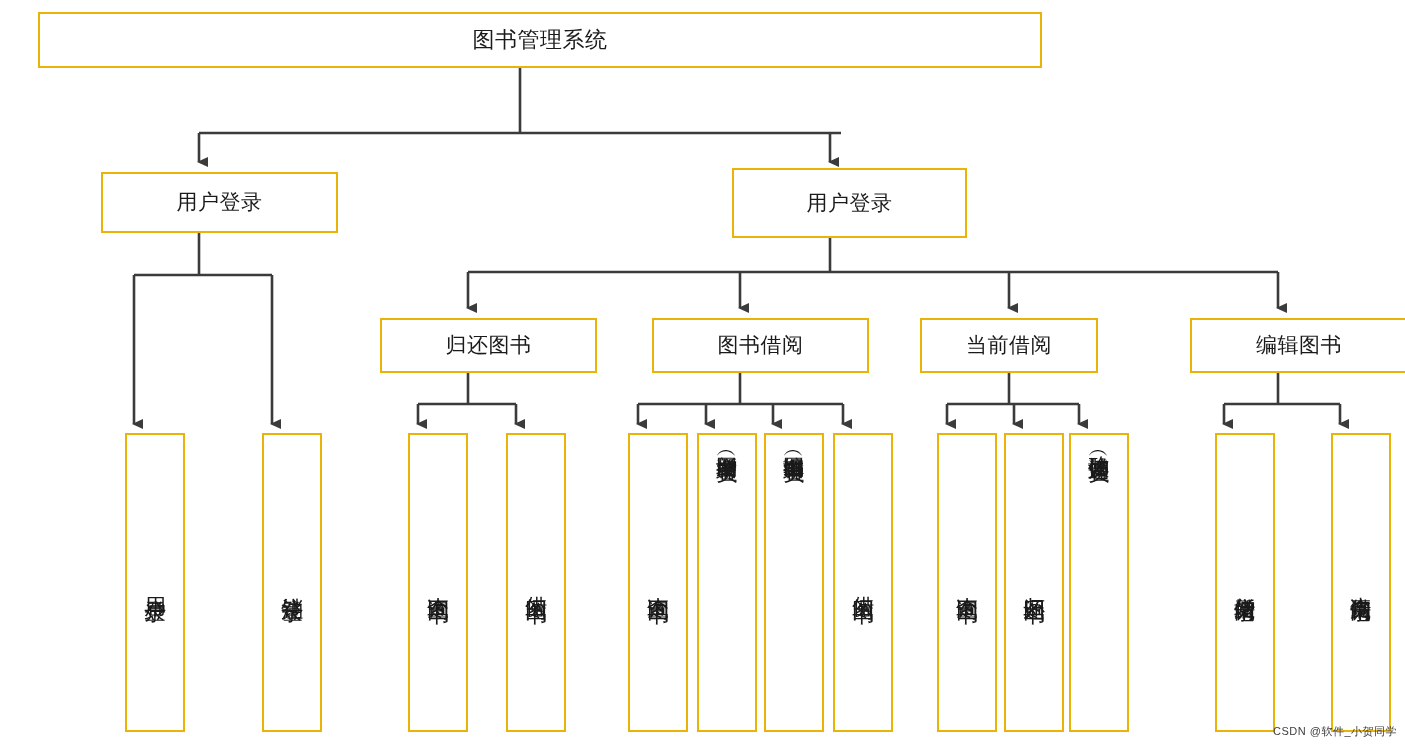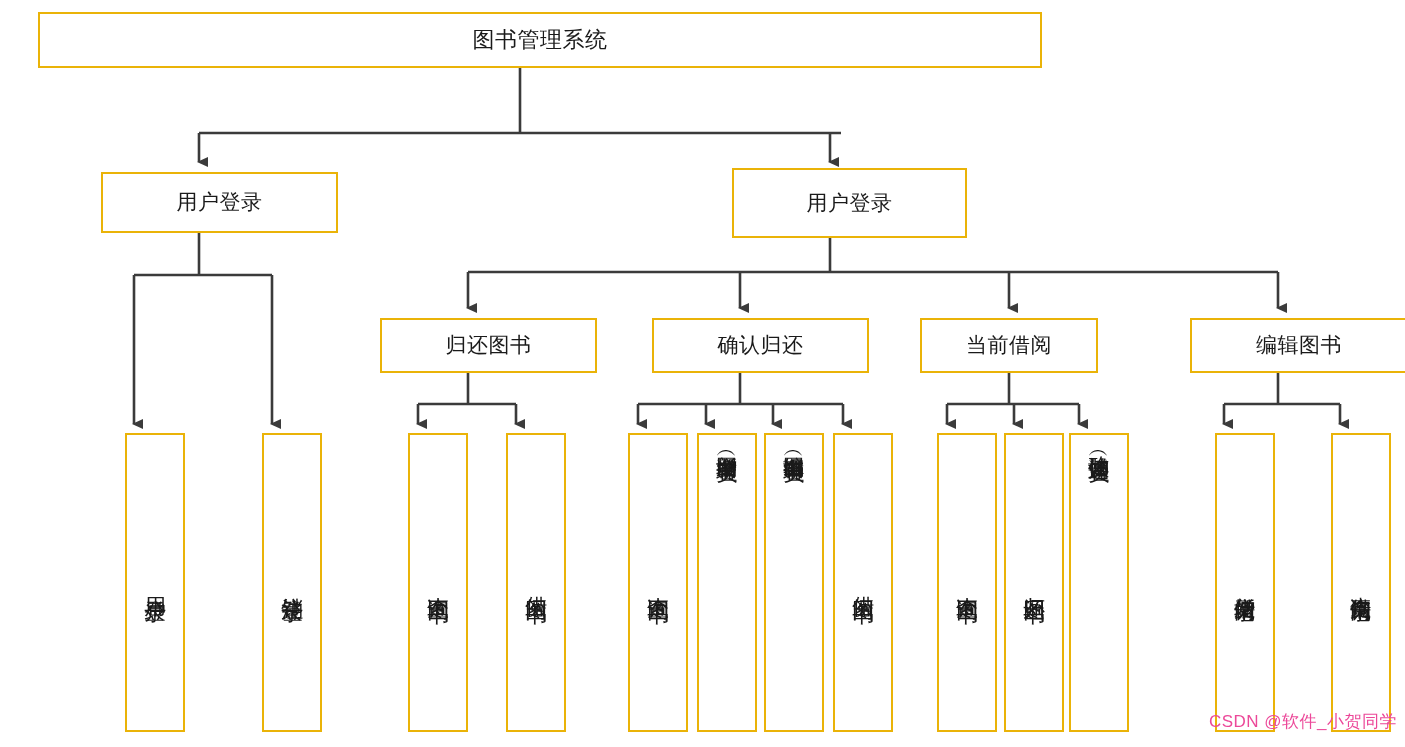--- a/index.html
+++ b/index.html
@@ -67,23 +67,23 @@
   .node.v.tall .label {
     font-size: 21px;
     letter-spacing: 1px;
   }
   .node.v.topalign {
     align-items: flex-start;
   }
   #watermark {
     position: absolute;
     right: 8px;
-    bottom: 14px;
-    font-size: 17px;
-    color: #ec4899;
+    bottom: 8px;
+    font-size: 11px;
+    color: #404040;
     letter-spacing: 0.5px;
     user-select: none;
     white-space: nowrap;
   }
 </style>
 </head>
 <body>
 
 <div id="canvas">
 
@@ -145,21 +145,21 @@
     <span class="label">用户登录</span>
   </div>
   <div class="node h" style="left:712px; top:168px; width:235px; height:70px;">
     <span class="label">用户登录</span>
   </div>
 
   <div class="node h" style="left:360px; top:318px; width:217px; height:55px;">
     <span class="label">归还图书</span>
   </div>
   <div class="node h" style="left:632px; top:318px; width:217px; height:55px;">
-    <span class="label">确认归还</span>
+    <span class="label">图书借阅</span>
   </div>
   <div class="node h" style="left:900px; top:318px; width:178px; height:55px;">
     <span class="label">当前借阅</span>
   </div>
   <div class="node h" style="left:1170px; top:318px; width:218px; height:55px;">
     <span class="label">编辑图书</span>
   </div>
 
   <div class="node v" style="left:105px; top:433px; width:60px; height:299px;">
     <span class="label">用户登录</span>

